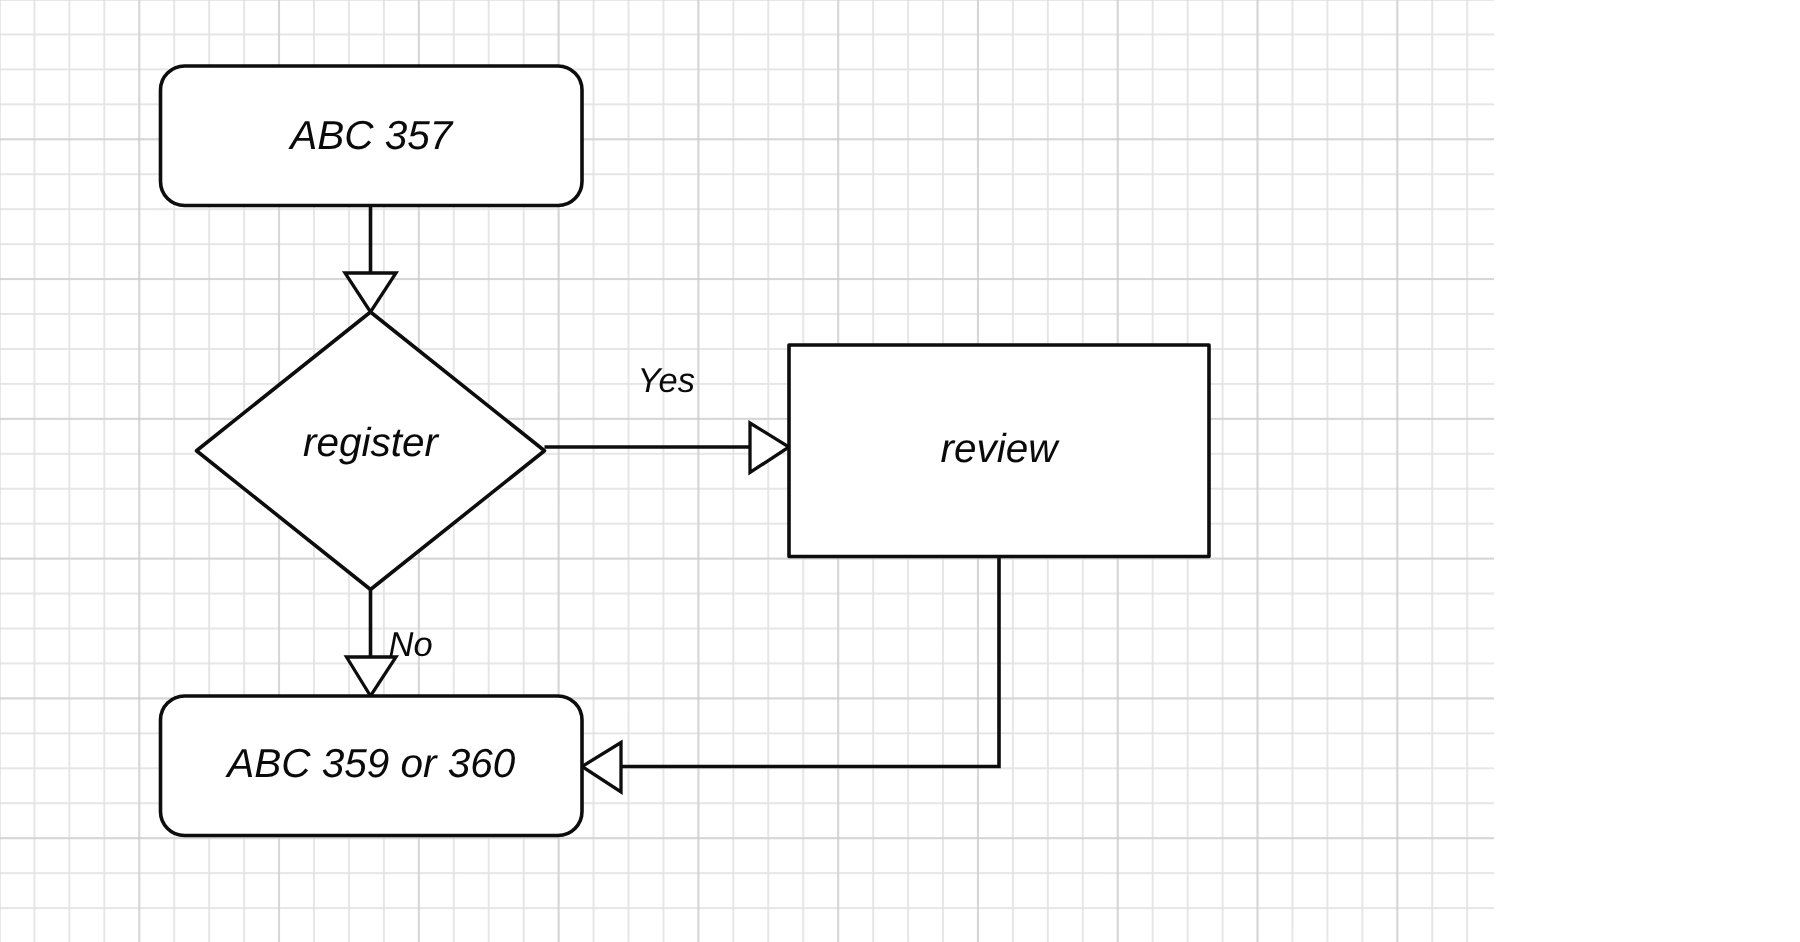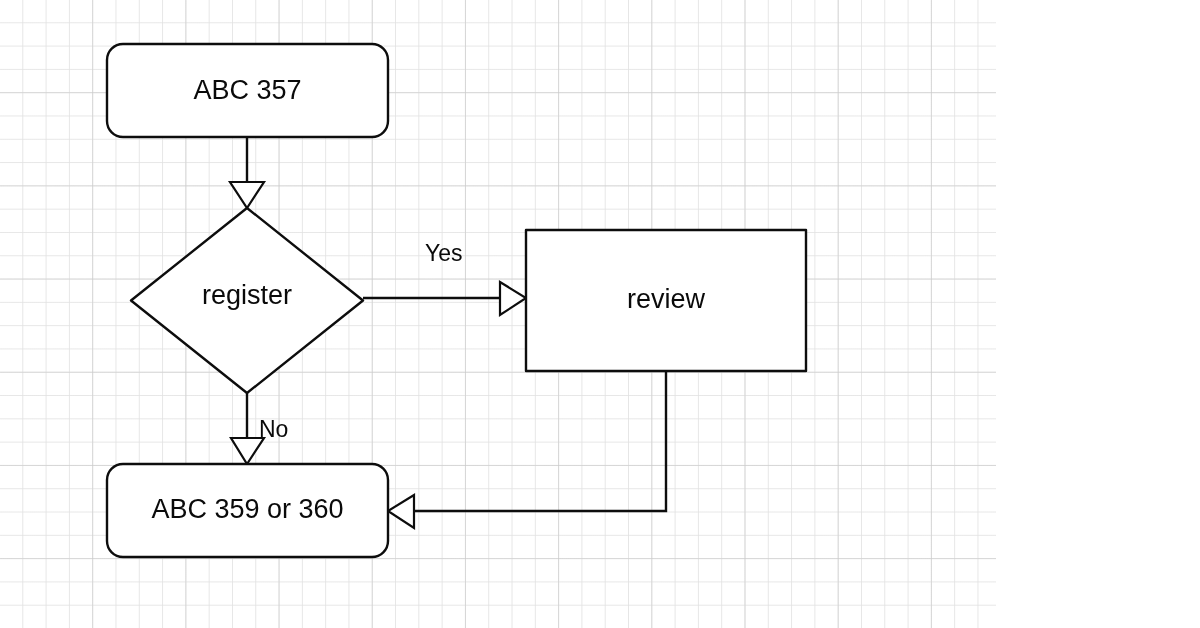--- a/index.html
+++ b/index.html
@@ -22,20 +22,21 @@
       linear-gradient(to right, rgba(200,200,200,0.55) 1px, transparent 1px),
       linear-gradient(to bottom, rgba(200,200,200,0.55) 1px, transparent 1px),
       linear-gradient(to right, rgba(226,226,226,0.85) 1px, transparent 1px),
       linear-gradient(to bottom, rgba(226,226,226,0.85) 1px, transparent 1px);
     background-size:
       93.2px 93.2px,
       93.2px 93.2px,
       23.3px 23.3px,
       23.3px 23.3px;
     background-position: -1px -1px, -1px -1px, -1px -1px, -1px -1px;
+    font-style: italic;
   }
   #diagram-svg {
     position: absolute;
     left: 0;
     top: 0;
     width: 1200px;
     height: 628px;
   }
   .node-shape {
     fill: #ffffff;

